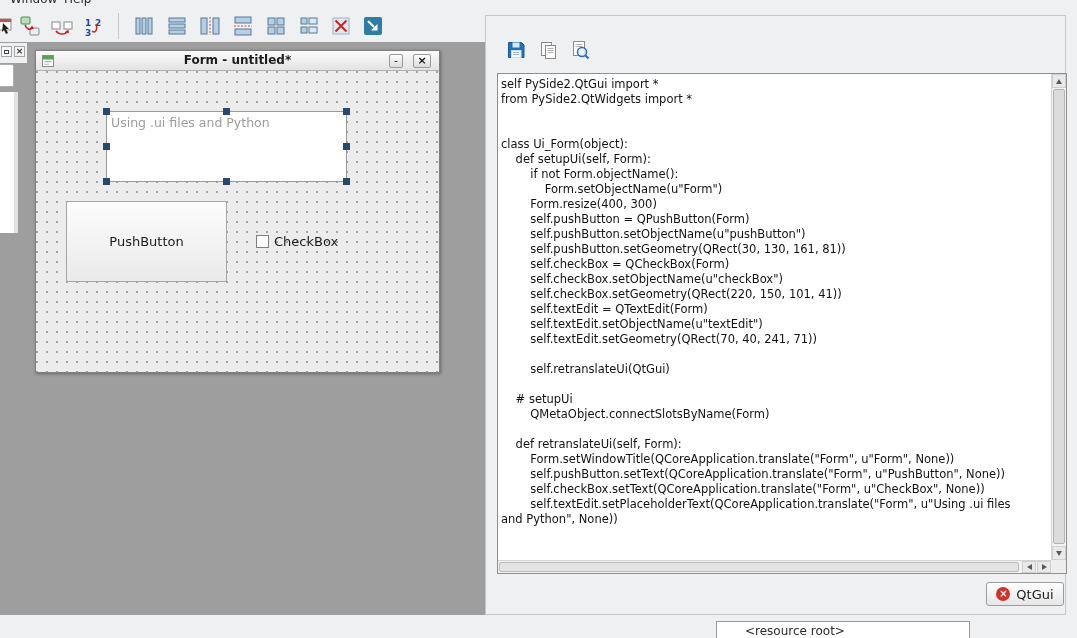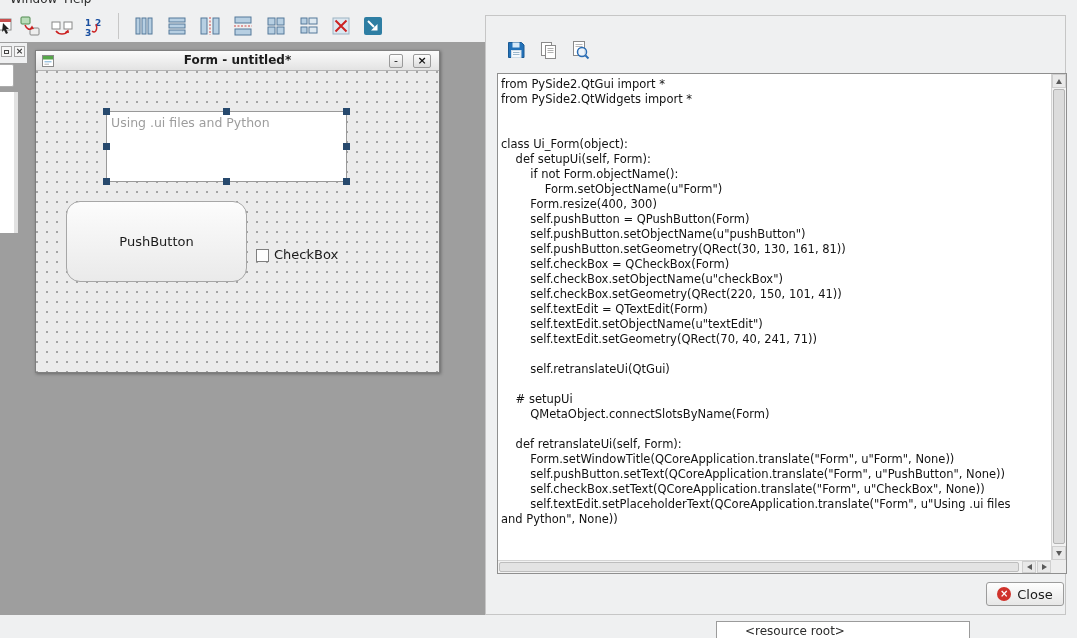--- a/index.html
+++ b/index.html
@@ -42,22 +42,22 @@
   .btn-close{right:8px;width:18px;font-weight:bold;}
   .form-body{position:absolute;left:0;top:20px;right:0;bottom:0;background-color:#ececec;background-image:radial-gradient(#a4a4a4 1px, transparent 1.2px);background-size:10px 10px;background-position:6px 6px;}
 
   .w-textedit{position:absolute;left:70px;top:40px;width:241px;height:71px;background:#fff;border:1px solid #999;}
   .placeholder{position:absolute;left:4px;top:3px;font-size:12.5px;color:#9d9d9d;white-space:nowrap;}
   .handle{position:absolute;width:7px;height:7px;background:#27496d;}
   .h-tl{left:-4px;top:-4px;} .h-tm{left:calc(50% - 3.5px);top:-4px;} .h-tr{right:-4px;top:-4px;}
   .h-ml{left:-4px;top:calc(50% - 3.5px);} .h-mr{right:-4px;top:calc(50% - 3.5px);}
   .h-bl{left:-4px;bottom:-4px;} .h-bm{left:calc(50% - 3.5px);bottom:-4px;} .h-br{right:-4px;bottom:-4px;}
 
-  .w-push{position:absolute;left:30px;top:130px;width:181px;height:81px;background:linear-gradient(#fcfcfc,#eaeaea);border:1px solid #a6a6a6;border-radius:14px;font-size:13px;color:#1b1b1b;display:flex;align-items:center;justify-content:center;font-family:inherit;}
-  .w-check{position:absolute;left:220px;top:150px;width:101px;height:41px;display:flex;align-items:flex-end;font-size:13px;color:#1b1b1b;}
+  .w-push{position:absolute;left:30px;top:130px;width:161px;height:81px;background:linear-gradient(#fcfcfc,#eaeaea);border:1px solid #a6a6a6;border-radius:2px;font-size:13px;color:#1b1b1b;display:flex;align-items:center;justify-content:center;font-family:inherit;}
+  .w-check{position:absolute;left:220px;top:150px;width:101px;height:41px;display:flex;align-items:center;font-size:13px;color:#1b1b1b;}
   .cb-box{width:13px;height:13px;background:#fdfdfd;border:1px solid #7f7f7f;margin-right:5px;flex:none;}
 
   
   .code-dialog{position:absolute;left:485px;top:15px;width:581px;height:600px;background:#eff0f1;border:1px solid #c6c6c6;z-index:2;}
   .dlg-btn{position:absolute;top:22px;width:24px;height:24px;display:flex;align-items:center;justify-content:center;}
   .dlg-btn svg{width:22px;height:22px;}
   .dlg-save{left:18px;} .dlg-copy{left:50px;} .dlg-find{left:82px;}
 
   .code-area{position:absolute;left:11px;top:57px;width:570px;height:501px;background:#fff;border:1px solid #8f8f8f;}
   .code-text{position:absolute;left:0;top:0;right:15px;bottom:13px;overflow:hidden;padding:3px 0 0 3px;}
@@ -257,21 +257,21 @@
         <rect x="4.5" y="2.5" width="11" height="14" fill="#fff" stroke="#8a8a8a"></rect>
         <line x1="6.5" y1="5.5" x2="13.5" y2="5.5" stroke="#b8b8b8"></line>
         <line x1="6.5" y1="7.5" x2="13.5" y2="7.5" stroke="#b8b8b8"></line>
         <circle cx="13" cy="13" r="4.5" fill="#eaf2fa" fill-opacity="0.85" stroke="#2a6db5" stroke-width="1.5"></circle>
         <line x1="16.5" y1="16.5" x2="19.5" y2="19.5" stroke="#2a6db5" stroke-width="2"></line>
       </svg>
     </div>
 
     <div class="code-area">
       <div class="code-text">
-          <div class="code-line">from PySide2.QtGui import *</div>
+          <div class="code-line">self PySide2.QtGui import *</div>
           <div class="code-line">from PySide2.QtWidgets import *</div>
           <div class="code-line"></div>
           <div class="code-line"></div>
           <div class="code-line">class Ui_Form(object):</div>
           <div class="code-line">    def setupUi(self, Form):</div>
           <div class="code-line">        if not Form.objectName():</div>
           <div class="code-line">            Form.setObjectName(u"Form")</div>
           <div class="code-line">        Form.resize(400, 300)</div>
           <div class="code-line">        self.pushButton = QPushButton(Form)</div>
           <div class="code-line">        self.pushButton.setObjectName(u"pushButton")</div>
@@ -311,21 +311,21 @@
           </div>
         <div class="hs-btn hs-right">
             <i class="tri tri-right"></i>
           </div>
       </div>
       <div class="sb-corner"></div>
     </div>
 
     <div class="close-button">
       <span class="close-x">×</span>
-      <span>Close</span>
+      <span>QtGui</span>
     </div>
   </div>
 
   <div class="bottom-strip">
     <div class="resource-box">
       <span>&lt;resource root&gt;</span>
     </div>
   </div>
 
 </div>

